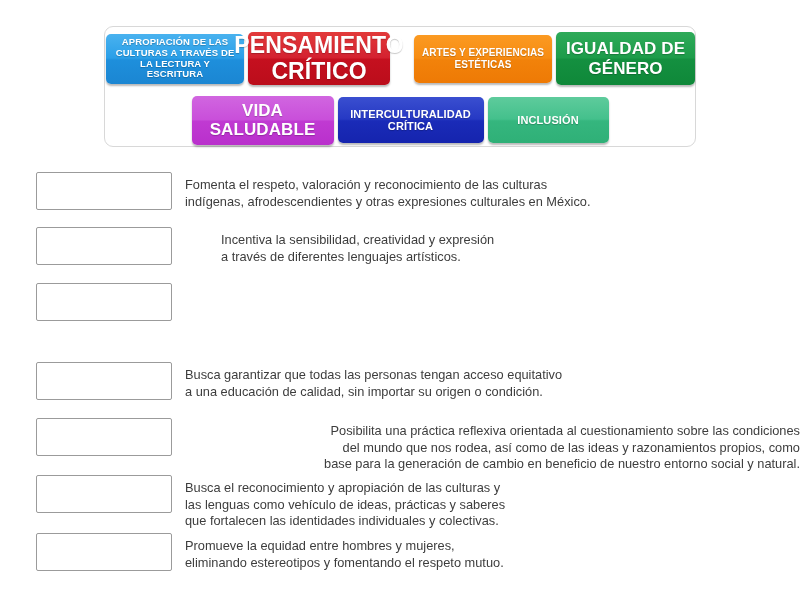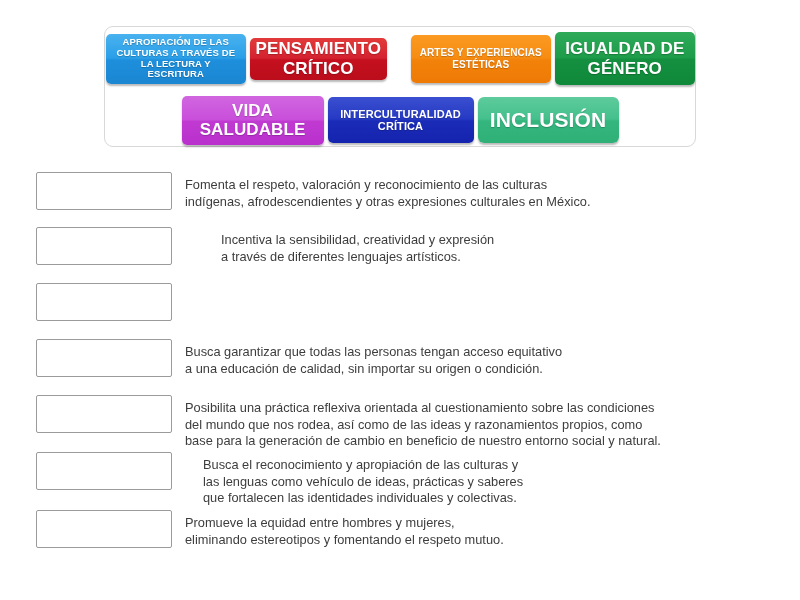--- a/index.html
+++ b/index.html
@@ -63,22 +63,22 @@
     cursor: pointer;
   }
 
   
   .tile-apropiacion {
     width: 145px; height: 50px;
     font-size: 9.5px;
     background: linear-gradient(180deg, #49b2ef 0%, #2a9fe8 48%, #1e8fdc 52%, #1b86d2 100%);
   }
   .tile-pensamiento {
-    width: 142px; height: 42px;
-    font-size: 17px;
+    width: 142px; height: 53px;
+    font-size: 23px;
     background: linear-gradient(180deg, #e23a3a 0%, #d42230 48%, #c5101f 52%, #bb0d1b 100%);
   }
   .tile-artes {
     width: 145px; height: 48px;
     font-size: 10px;
     background: linear-gradient(180deg, #fb9a22 0%, #f78c12 48%, #f2820a 52%, #ee7a05 100%);
     margin-left: 20px;
   }
   .tile-igualdad {
     width: 146px; height: 53px;
@@ -91,24 +91,23 @@
     width: 142px; height: 49px;
     font-size: 17px;
     background: linear-gradient(180deg, #d166e0 0%, #c94fda 48%, #c03ad2 52%, #b930cc 100%);
   }
   .tile-intercultural {
     width: 146px; height: 46px;
     font-size: 11px;
     background: linear-gradient(180deg, #3a4fd0 0%, #2639c4 48%, #1a2bb8 52%, #1524ae 100%);
   }
   .tile-inclusion {
-    width: 141px; height: 46px;
-    font-size: 21px;
+    width: 121px; height: 46px;
+    font-size: 11px;
     background: linear-gradient(180deg, #5ecb9c 0%, #44c08c 48%, #35b67e 52%, #2fb077 100%);
-    border-radius: 6px;
   }
 
   
   .rows {
     position: absolute;
     left: 0;
     top: 172px;
     width: 800px;
   }
   .row {
@@ -138,25 +137,25 @@
   }
 
   
   .row-1 { height: 55px; }
   .row-1 .dropzone { height: 38px; }
   .row-2 { height: 56px; gap: 36px; }
   .row-2 .dropzone { height: 38px; }
   .row-3 { height: 56px; }
   .row-3 .dropzone { height: 38px; }
   .row-3 .desc { padding-top: 12px; }
-  .row-4 { height: 56px; }
+  .row-4 { height: 56px; margin-top: 23px; }
   .row-4 .dropzone { height: 38px; }
-  .row-5 { height: 57px; }
+  .row-5 { height: 57px; text-align: right; }
   .row-5 .dropzone { height: 38px; }
-  .row-6 { height: 58px; gap: 18px; }
+  .row-6 { height: 58px; }
   .row-6 .dropzone { height: 38px; }
   .row-7 { height: 55px; }
   .row-7 .dropzone { height: 38px; }
 </style>
 </head>
 <body>
 
 <div class="page">
 
   <div class="tray">

